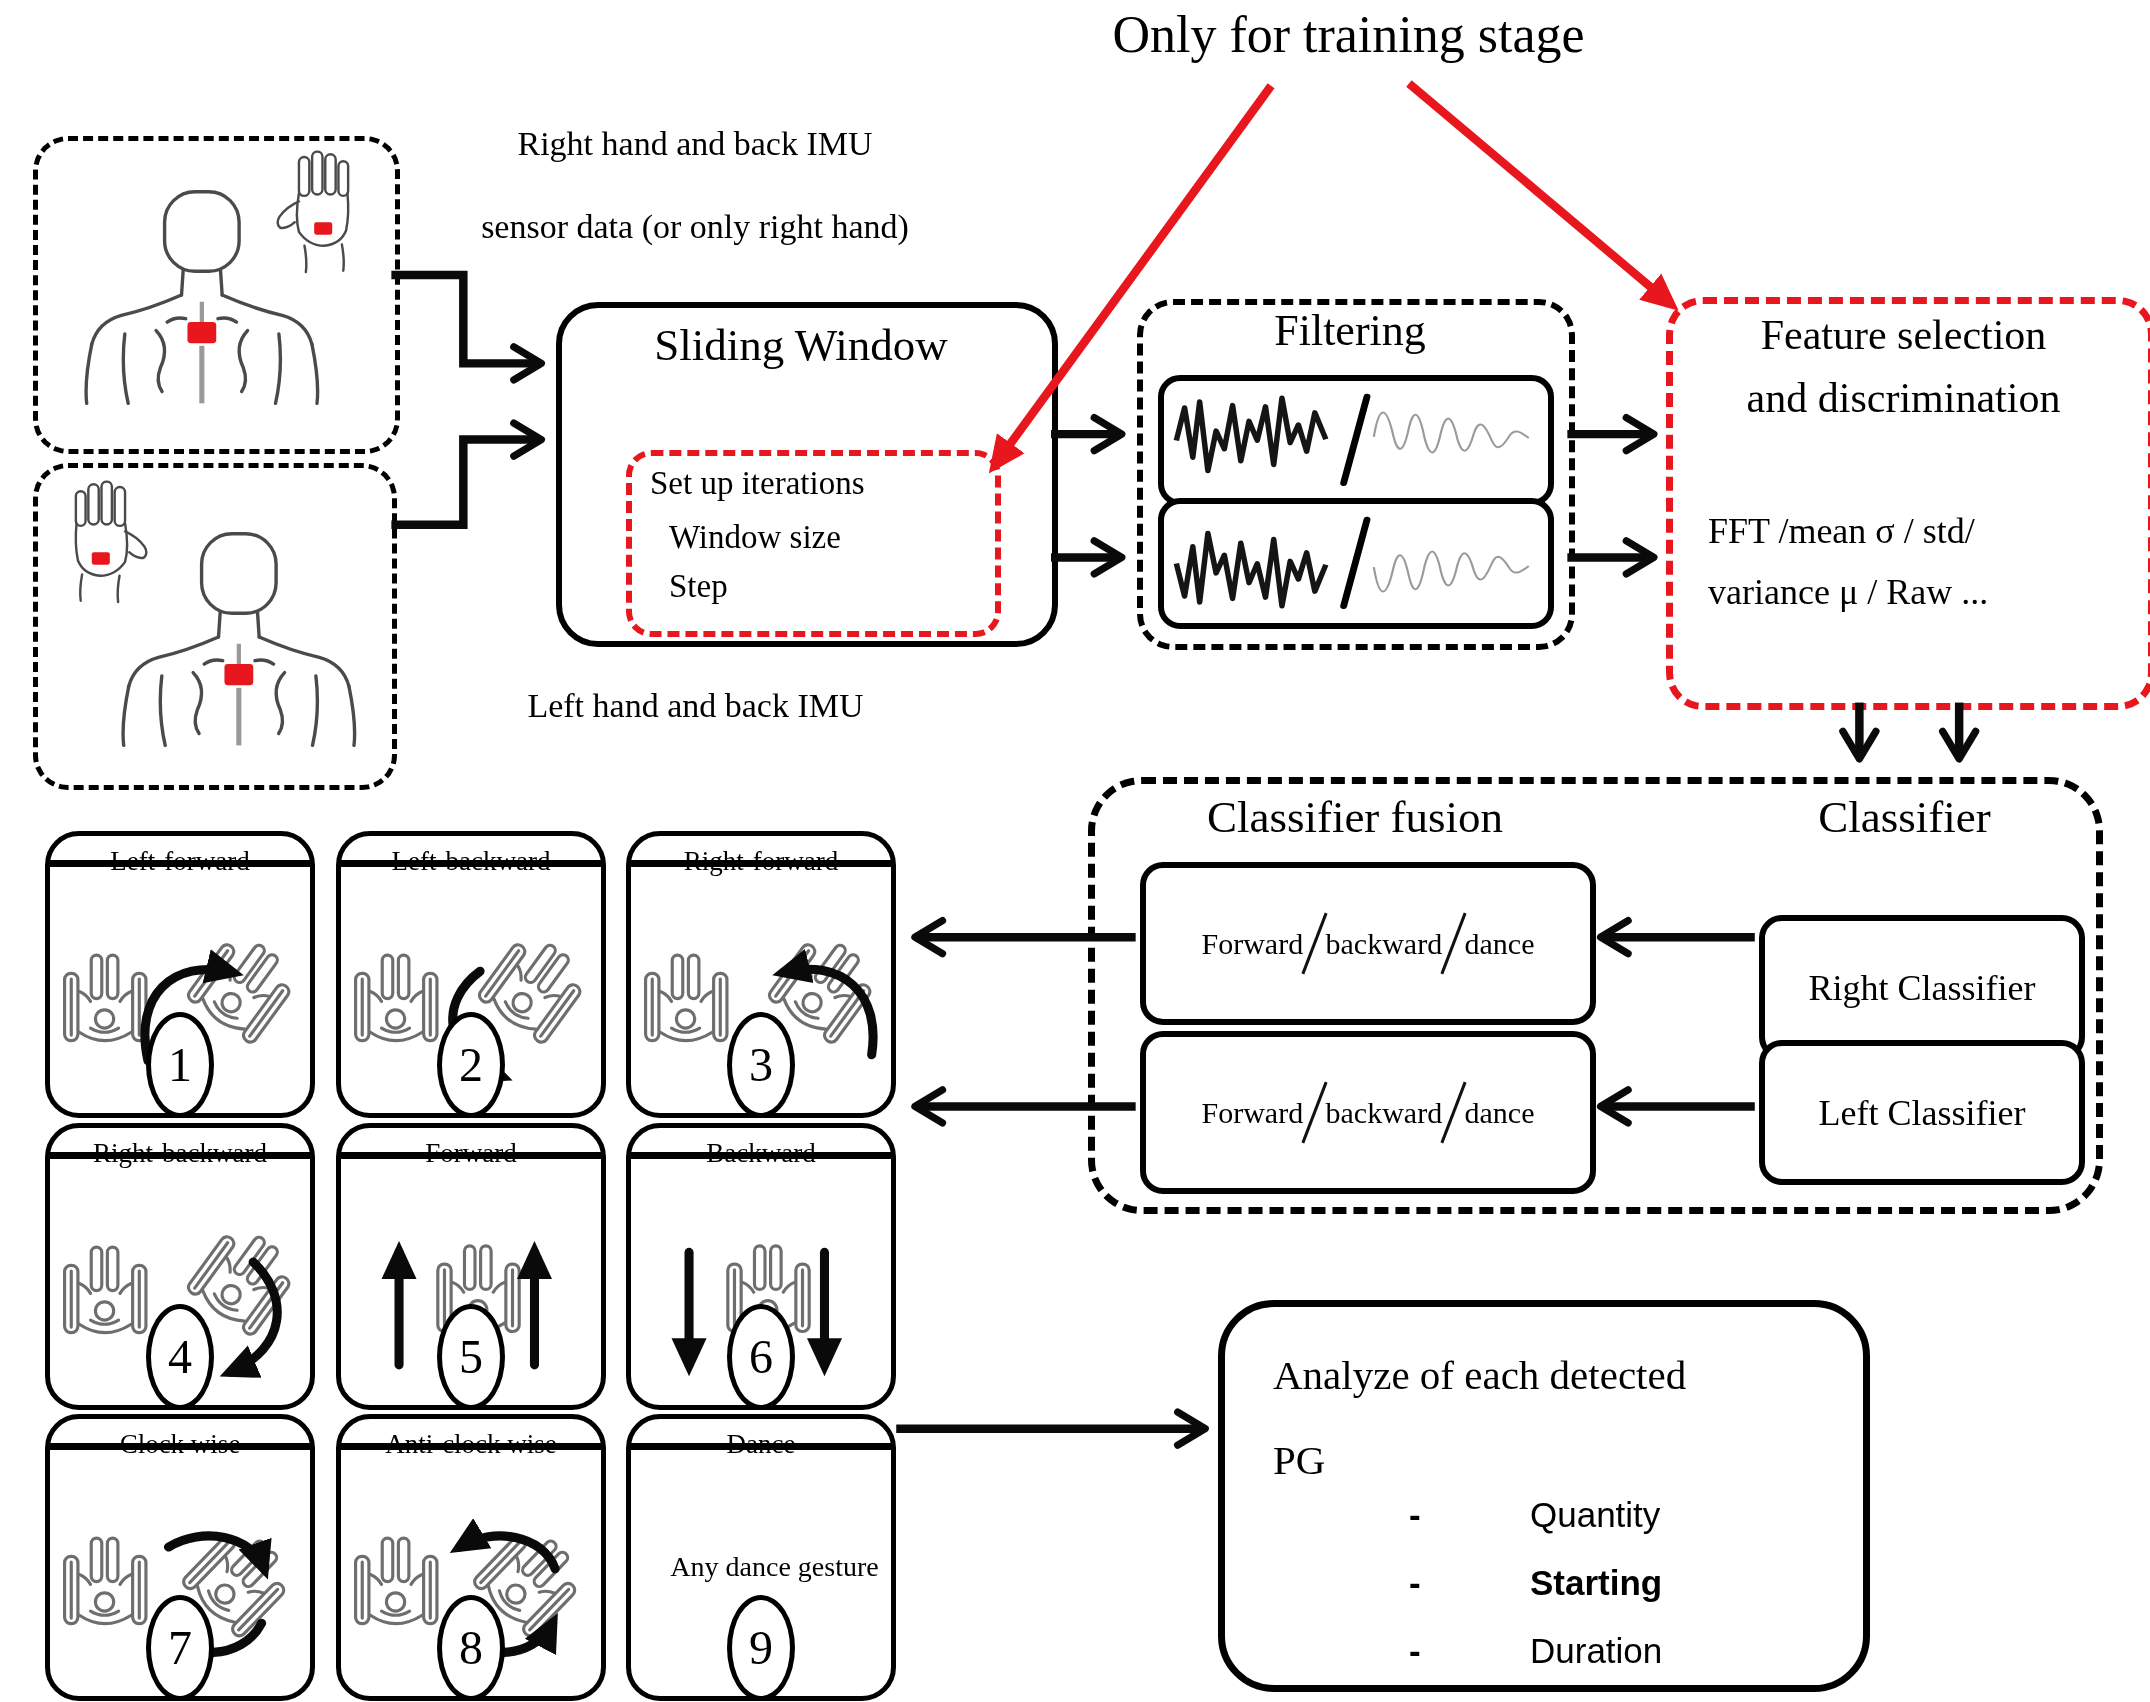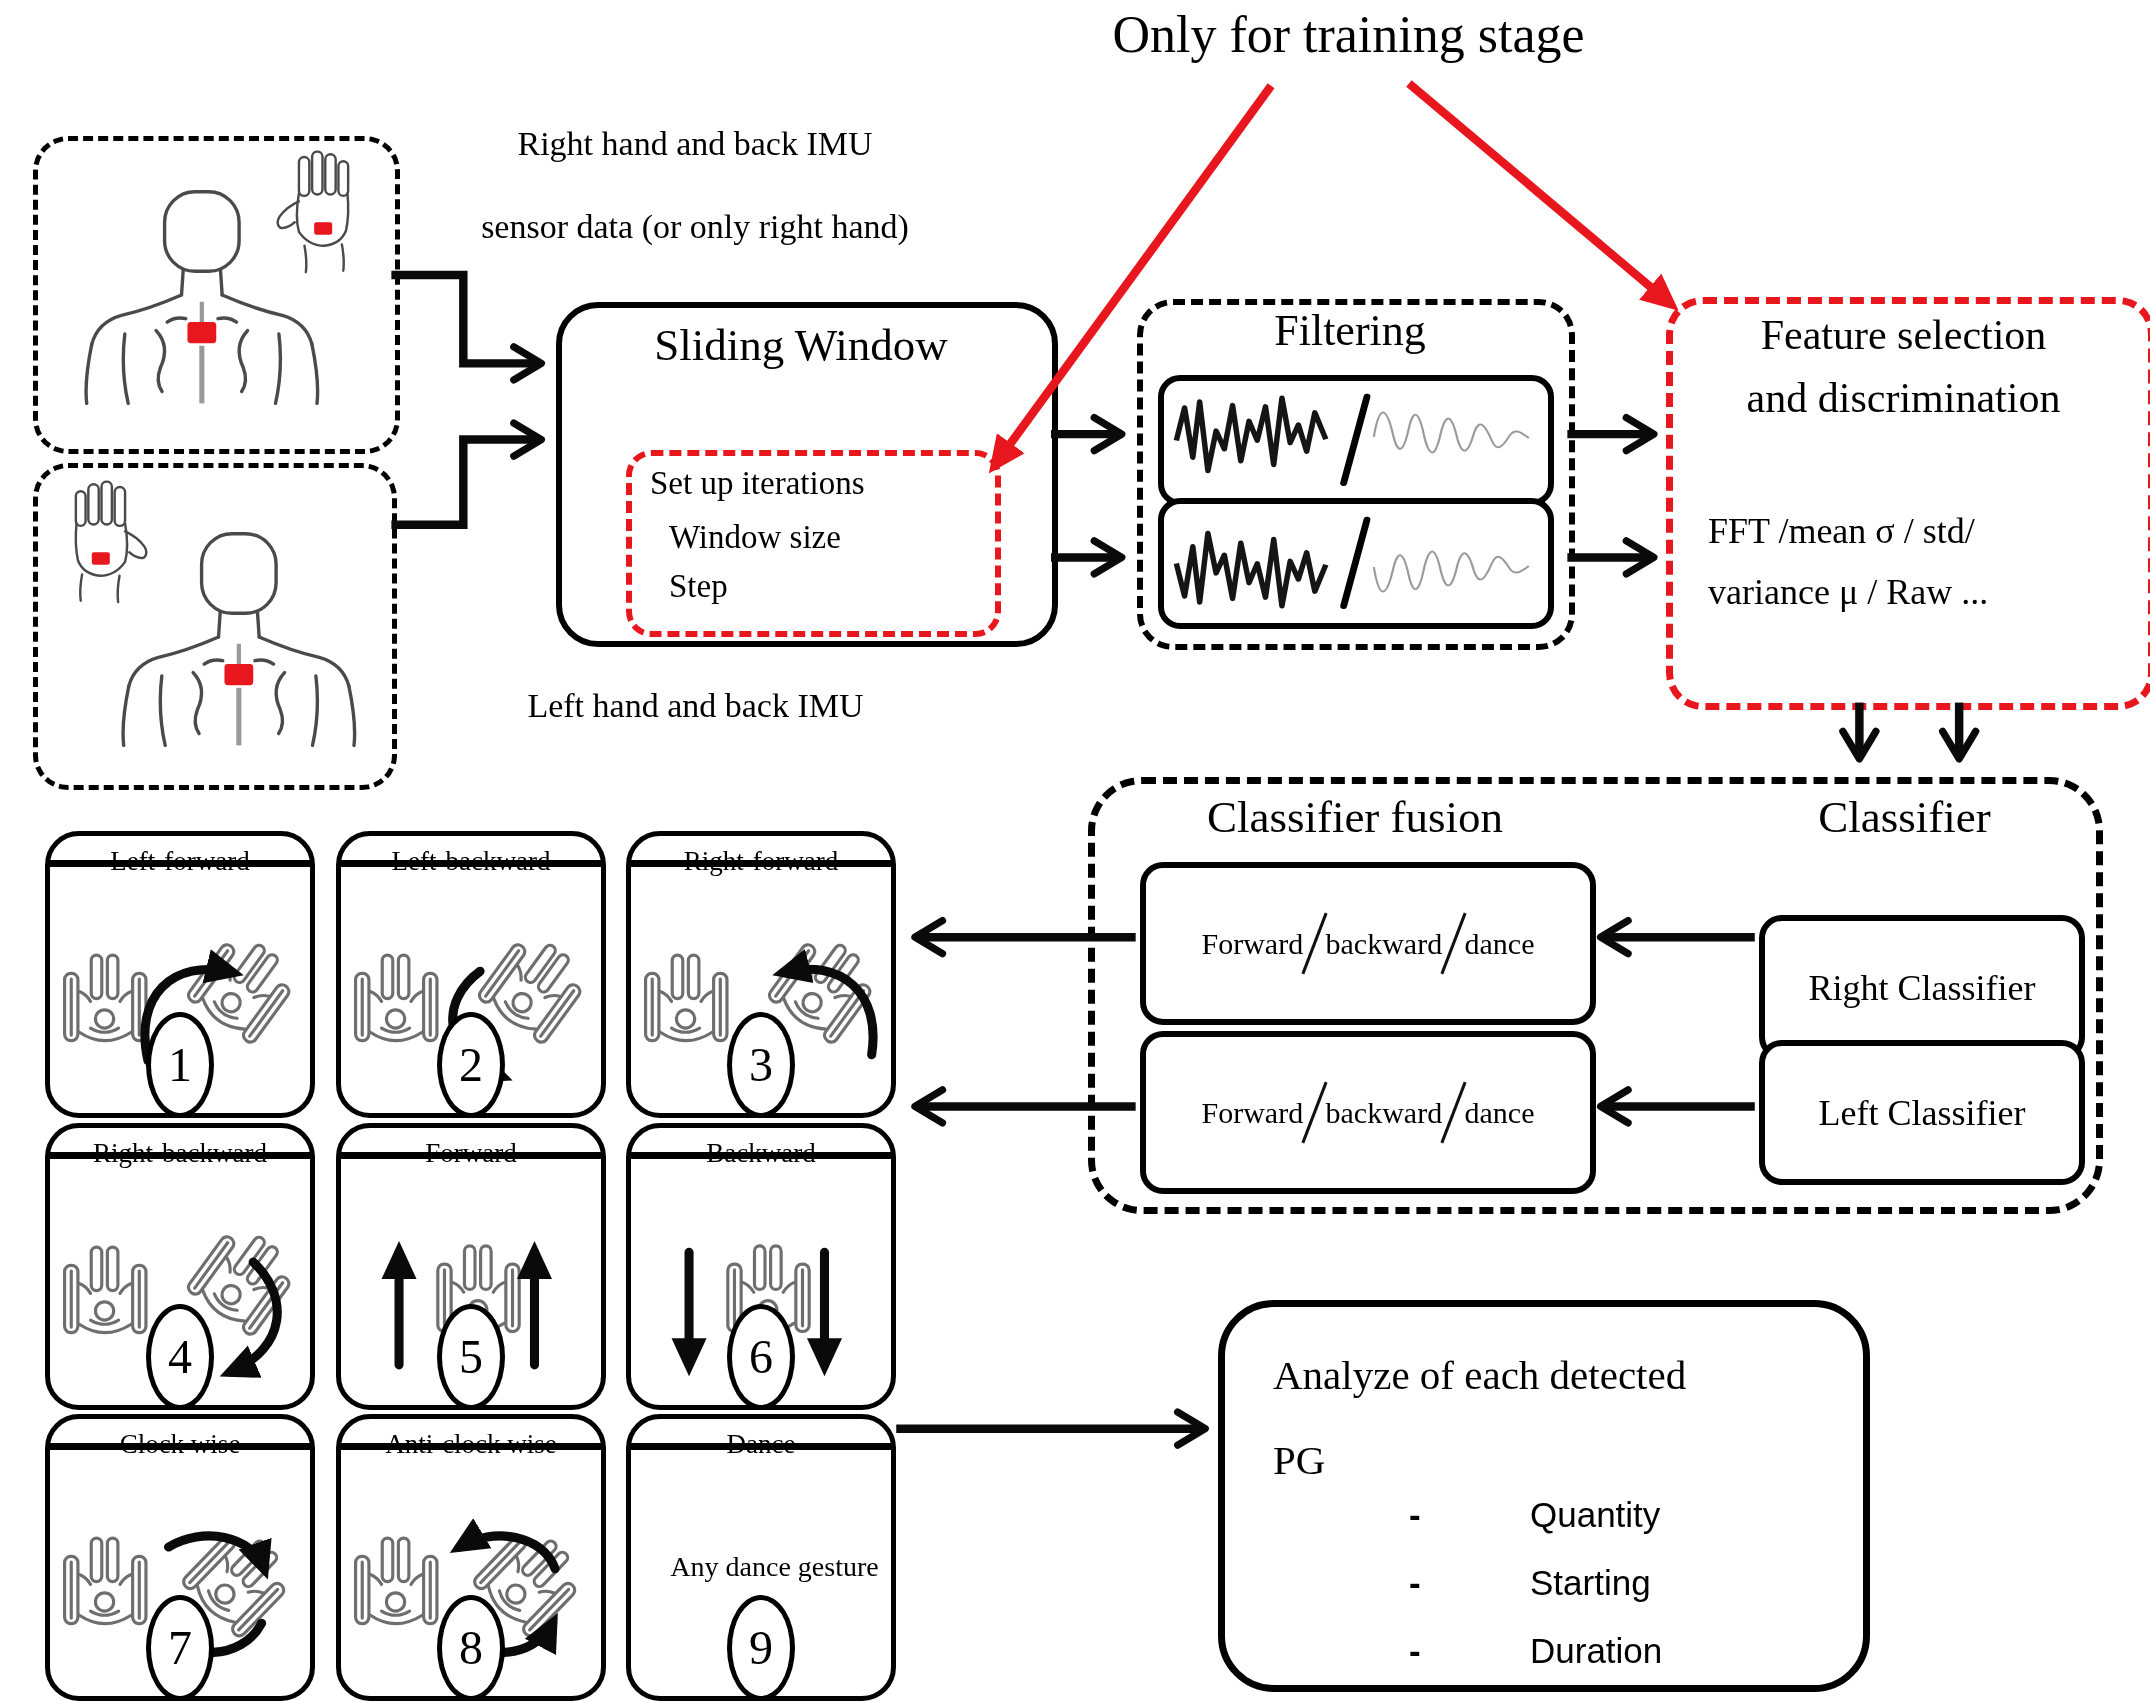--- a/index.html
+++ b/index.html
@@ -223,21 +223,21 @@
   <div class="abs" id="classifier-box"></div>
   <div class="abs" id="fusion-title">Classifier fusion</div>
   <div class="abs" id="classifier-title">Classifier</div>
 
   <div class="abs" id="analyze-box"></div>
   <div class="abs an-line" id="an-line-1">Analyze of each detected</div>
   <div class="abs an-line" id="an-line-2">PG</div>
   <div class="abs an-bullet an-dash" id="an-b0" style="top:1495px;">-</div>
   <div class="abs an-bullet an-word" style="top:1495px;">Quantity</div>
   <div class="abs an-bullet an-dash" style="top:1563px;">-</div>
-  <div class="abs an-bullet an-word" style="top:1563px;">Starting</div>
+  <div class="abs an-bullet an-word" style="top:1563px;font-weight:bold;">Starting</div>
   <div class="abs an-bullet an-dash" style="top:1631px;">-</div>
   <div class="abs an-bullet an-word" style="top:1631px;">Duration</div>
 
   <svg class="abs" id="connector-layer" viewBox="0 0 3557 2815">
 
     <line class="connr" x1="2102" y1="142" x2="1646" y2="768" marker-end="url(#triR)"></line>
     <line class="connr" x1="2330" y1="138" x2="2762" y2="502" marker-end="url(#triR)"></line>
 
     <path class="conn" d="M647,455 L766,455 L766,601 L892,601" marker-end="url(#chev)"></path>
     <path class="conn" d="M647,868 L766,868 L766,727 L892,727" marker-end="url(#chev)"></path>

